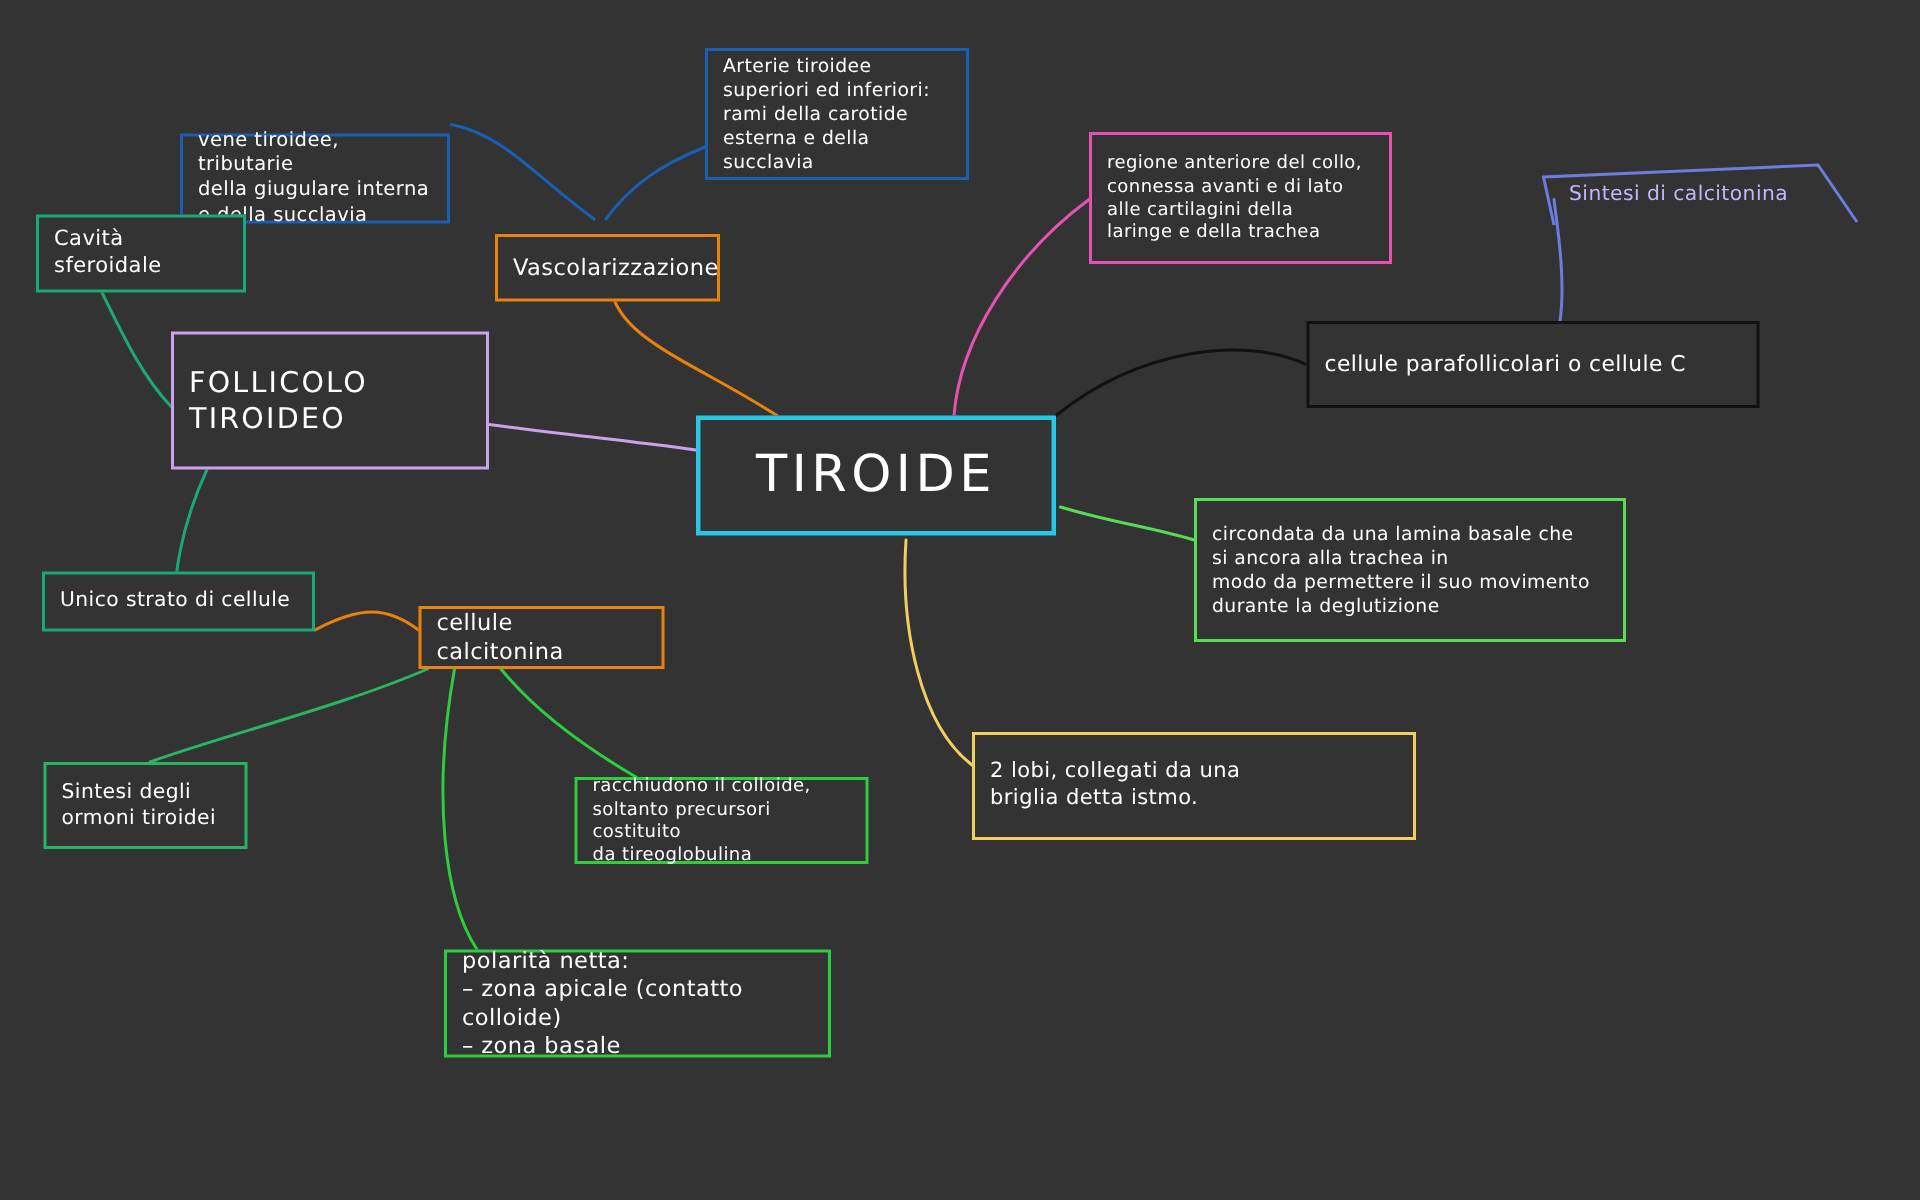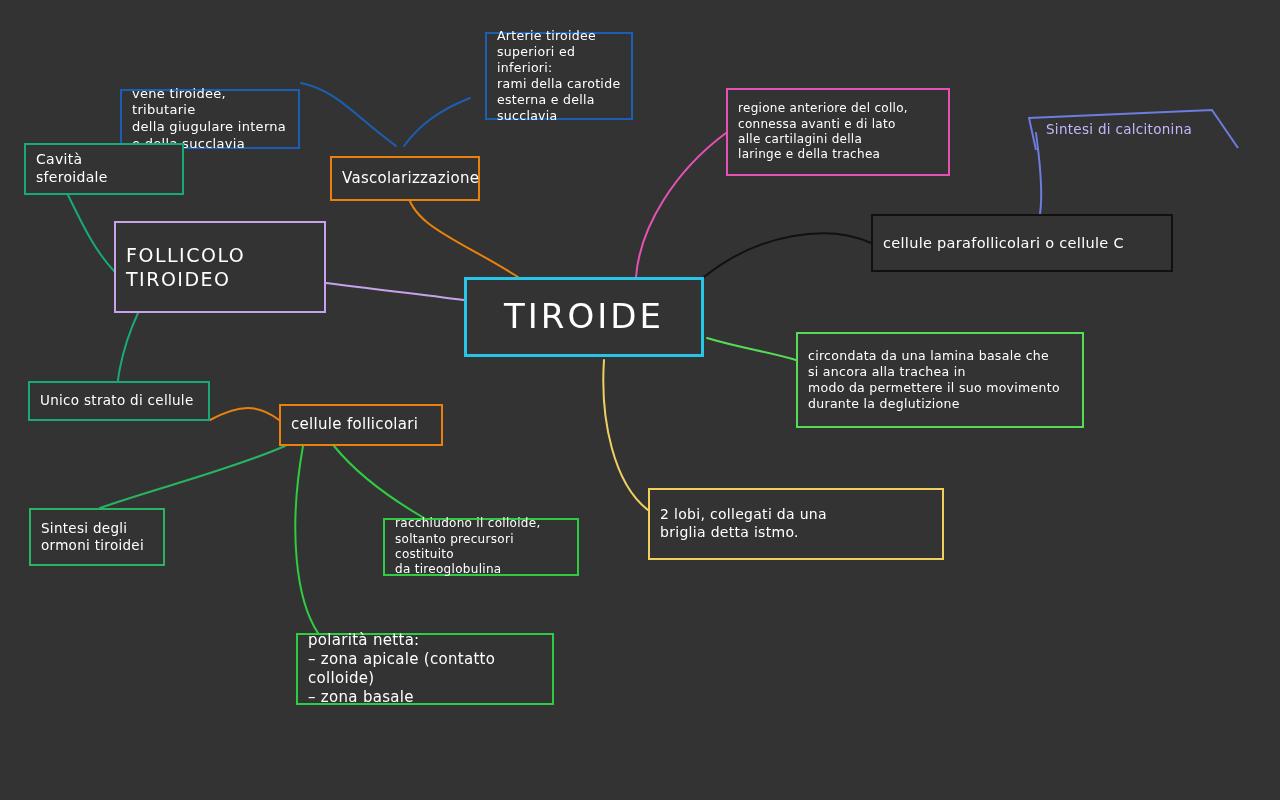--- a/index.html
+++ b/index.html
@@ -84,40 +84,40 @@
       <path d="M 704 277 C 760 232, 830 224, 871 243" stroke="#111111" stroke-width="2" fill="none" stroke-linecap="round"></path>
       <path d="M 1040 214 C 1044 186, 1038 150, 1036 133" stroke="#6d7cdf" stroke-width="2" fill="none" stroke-linecap="round"></path>
       <path d="M 707 338 C 740 348, 770 352, 796 360" stroke="#55dd55" stroke-width="2" fill="none" stroke-linecap="round"></path>
       <path d="M 604 360 C 600 420, 614 484, 648 510" stroke="#f0cf5e" stroke-width="2" fill="none" stroke-linecap="round"></path>
     </svg>
 
   <div id="node-layer">
       <div class="node" style="left: 120px; top: 44px; width: 180px; height: 60px; border-color: rgb(26, 95, 180); font-size: 13px; margin-top: 45px;"><span class="node-text">vene tiroidee, tributarie
 della giugulare interna
 e della succlavia</span></div>
-      <div class="node" style="left: 470px; top: 32px; width: 148px; height: 88px; border-color: rgb(26, 95, 180); font-size: 12.5px; margin-left: 15px;"><span class="node-text">Arterie tiroidee
+      <div class="node" style="left: 470px; top: 32px; width: 176px; height: 88px; border-color: rgb(26, 95, 180); font-size: 12.5px;"><span class="node-text">Arterie tiroidee
 superiori ed inferiori:
 rami della carotide
 esterna e della
     succlavia</span></div>
       <div class="node" style="left: 330px; top: 146px; width: 150px; height: 45px; border-color: rgb(232, 130, 12); font-size: 15px; margin-top: 10px;"><span class="node-text">Vascolarizzazione</span></div>
-      <div class="node" style="left: 24px; top: 143px; width: 160px; height: 52px; border-color: rgb(25, 169, 116); font-size: 14px;"><span class="node-text">Cavità
+      <div class="node" style="left: 24px; top: 143px; width: 140px; height: 52px; border-color: rgb(25, 169, 116); font-size: 14px;"><span class="node-text">Cavità
 sferoidale</span></div>
       <div class="node caps" style="left: 114px; top: 221px; width: 212px; height: 92px; border-color: rgb(200, 162, 236); font-size: 19px;"><span class="node-text">FOLLICOLO TIROIDEO</span></div>
       <div class="node" style="left: 28px; top: 381px; width: 182px; height: 40px; border-color: rgb(25, 169, 116); font-size: 13.5px;"><span class="node-text">Unico strato di cellule</span></div>
-      <div class="node" style="left: 279px; top: 404px; width: 164px; height: 42px; border-color: rgb(232, 130, 12); font-size: 15px;"><span class="node-text">cellule follicolari</span></div>
+      <div class="node" style="left: 279px; top: 404px; width: 164px; height: 42px; border-color: rgb(232, 130, 12); font-size: 15px;"><span class="node-text">cellule calcitonina</span></div>
       <div class="node" style="left: 29px; top: 508px; width: 136px; height: 58px; border-color: rgb(40, 180, 99); font-size: 13.5px;"><span class="node-text">Sintesi degli
   ormoni tiroidei</span></div>
       <div class="node" style="left: 383px; top: 518px; width: 196px; height: 58px; border-color: rgb(46, 204, 64); font-size: 12px;"><span class="node-text">racchiudono il colloide,
 soltanto precursori costituito
 da tireoglobulina</span></div>
       <div class="node" style="left: 296px; top: 633px; width: 258px; height: 72px; border-color: rgb(46, 204, 64); font-size: 15px;"><span class="node-text">polarità netta:
 – zona apicale (contatto colloide)
 – zona basale</span></div>
-      <div class="node" style="left: 726px; top: 88px; width: 224px; height: 88px; border-color: rgb(229, 82, 180); font-size: 12px; justify-content: flex-end;"><span class="node-text">regione anteriore del collo,
+      <div class="node" style="left: 726px; top: 88px; width: 202px; height: 88px; border-color: rgb(229, 82, 180); font-size: 12px; justify-content: flex-end;"><span class="node-text">regione anteriore del collo,
 connessa avanti e di lato
 alle cartilagini della
 laringe e della trachea</span></div>
       <div class="node" style="left: 871px; top: 214px; width: 302px; height: 58px; border-color: rgb(17, 17, 17); font-size: 14.5px;"><span class="node-text">cellule parafollicolari o cellule C</span></div>
       <div class="node" style="left: 796px; top: 332px; width: 288px; height: 96px; border-color: rgb(85, 221, 85); font-size: 12.5px;"><span class="node-text">circondata da una lamina basale che
 si ancora alla trachea in
 modo da permettere il suo movimento
 durante la deglutizione</span></div>
       <div class="node" style="left: 648px; top: 488px; width: 296px; height: 72px; border-color: rgb(240, 207, 94); font-size: 14px; justify-content: center;"><span class="node-text">2 lobi, collegati da una
 briglia detta istmo.</span></div>

